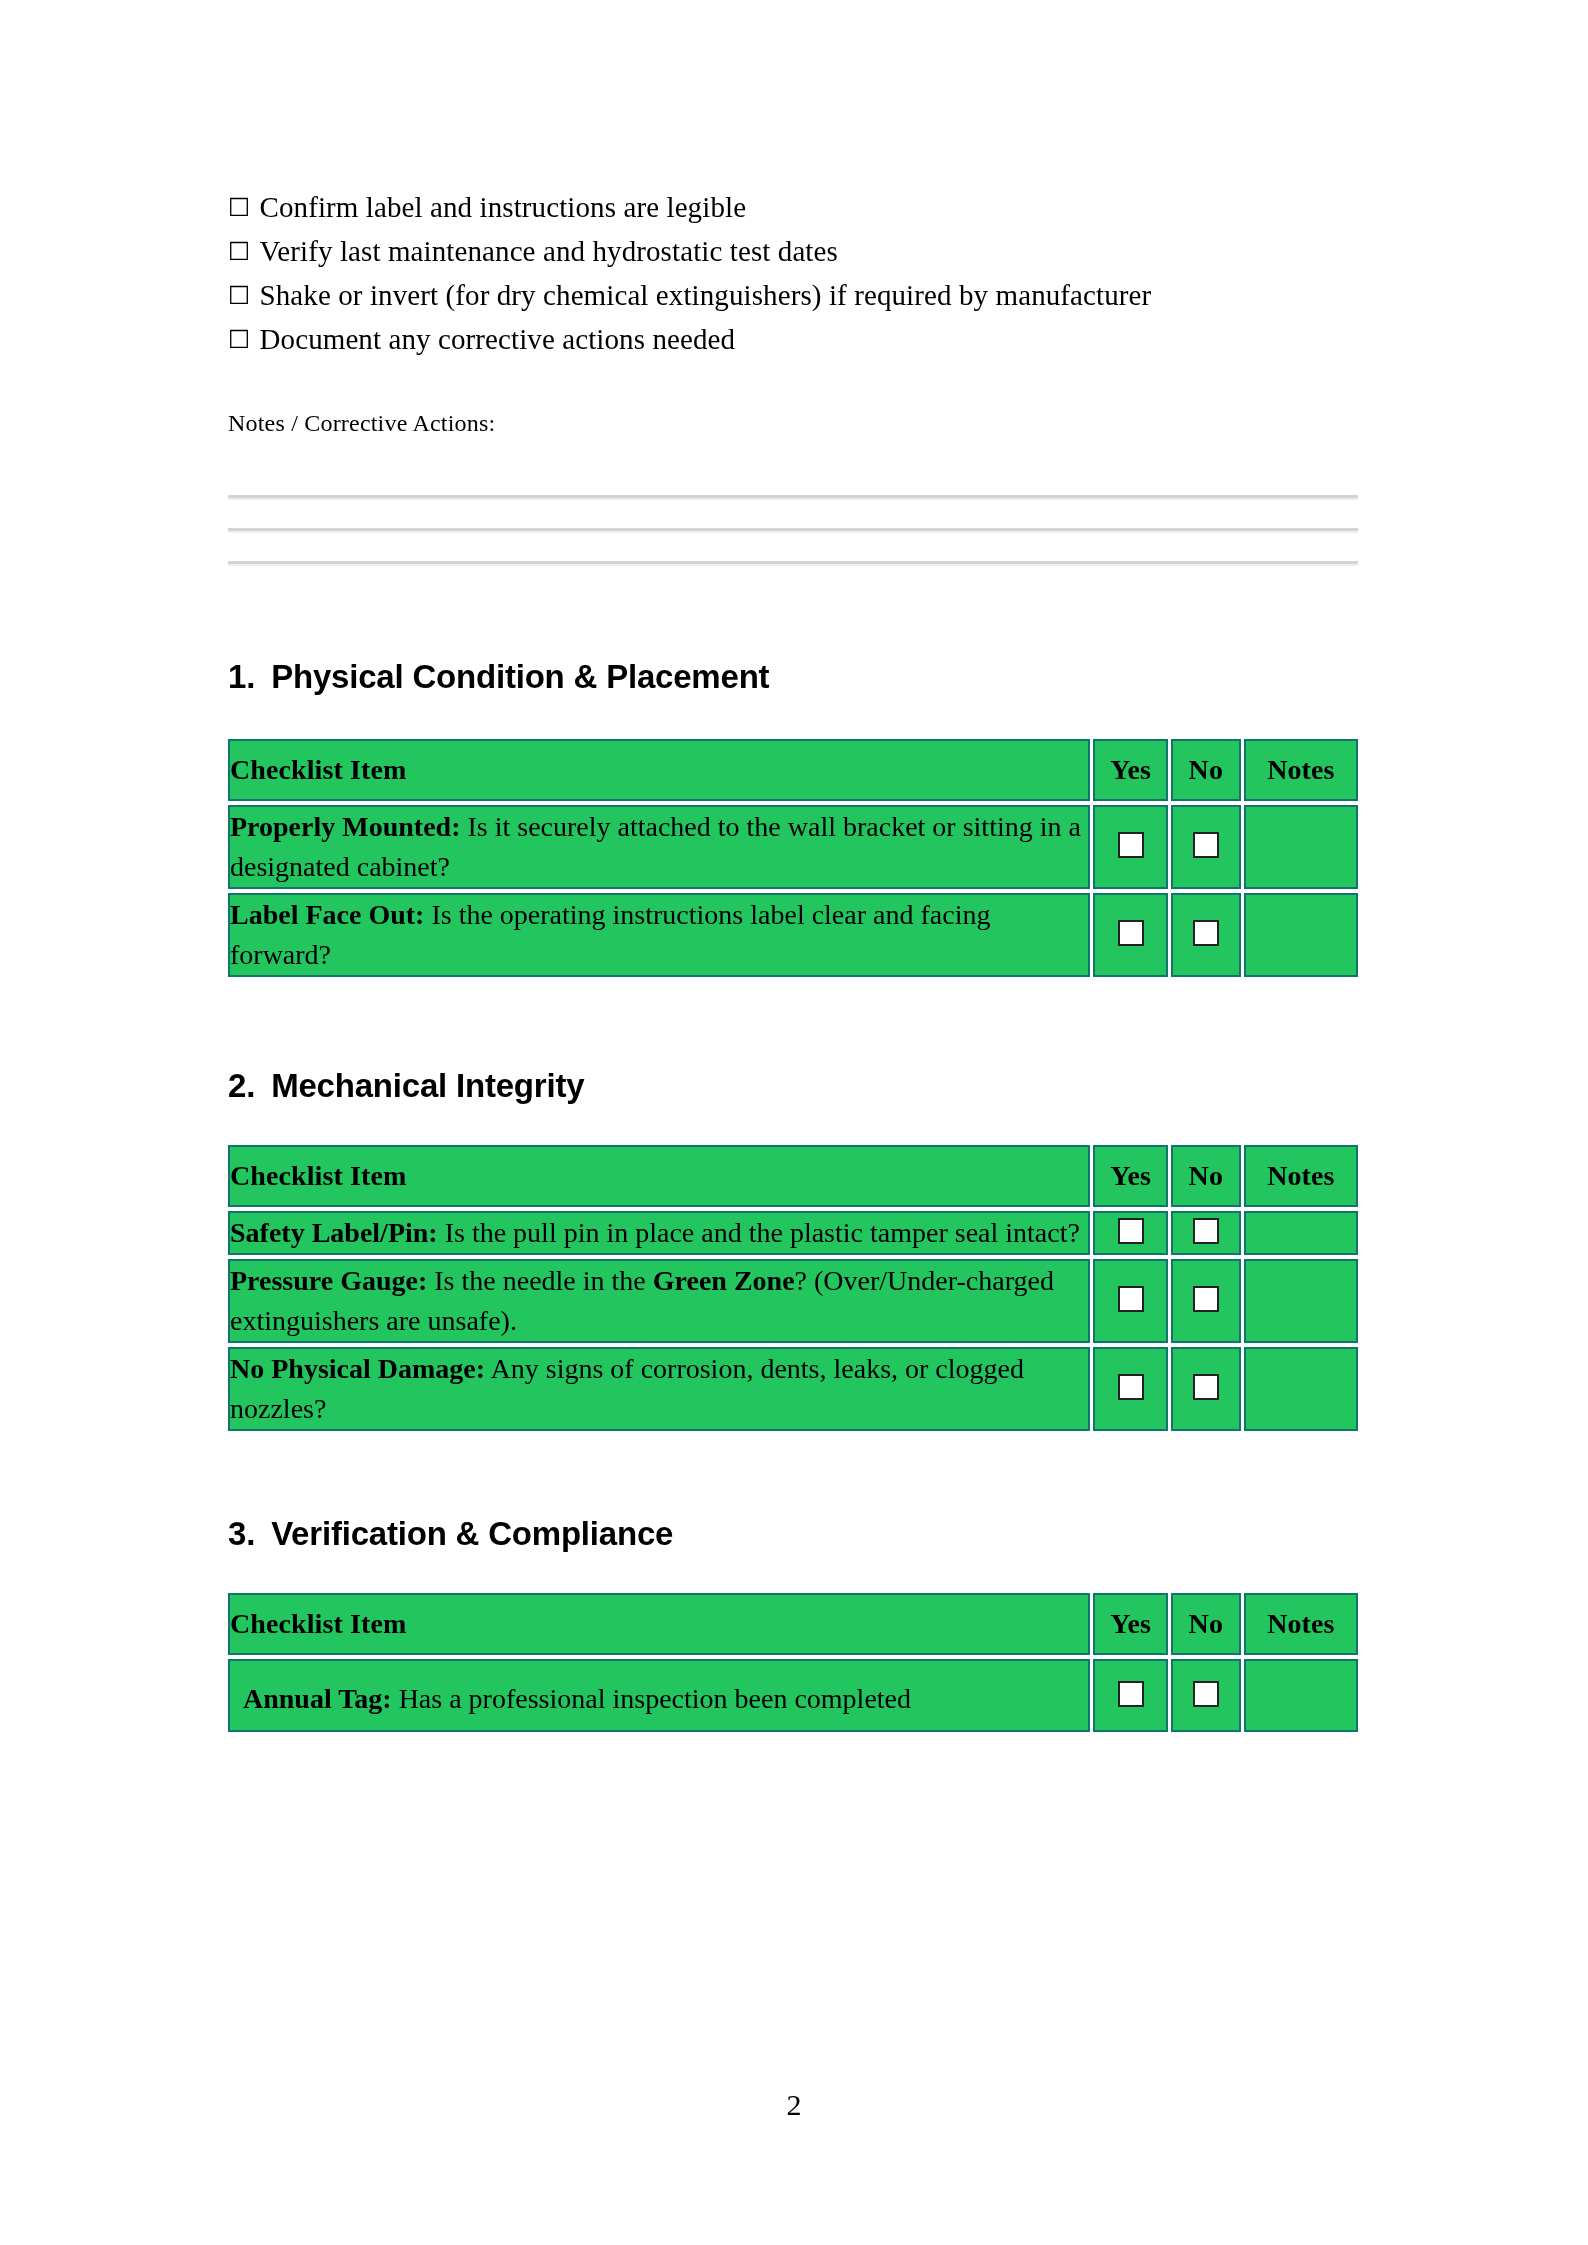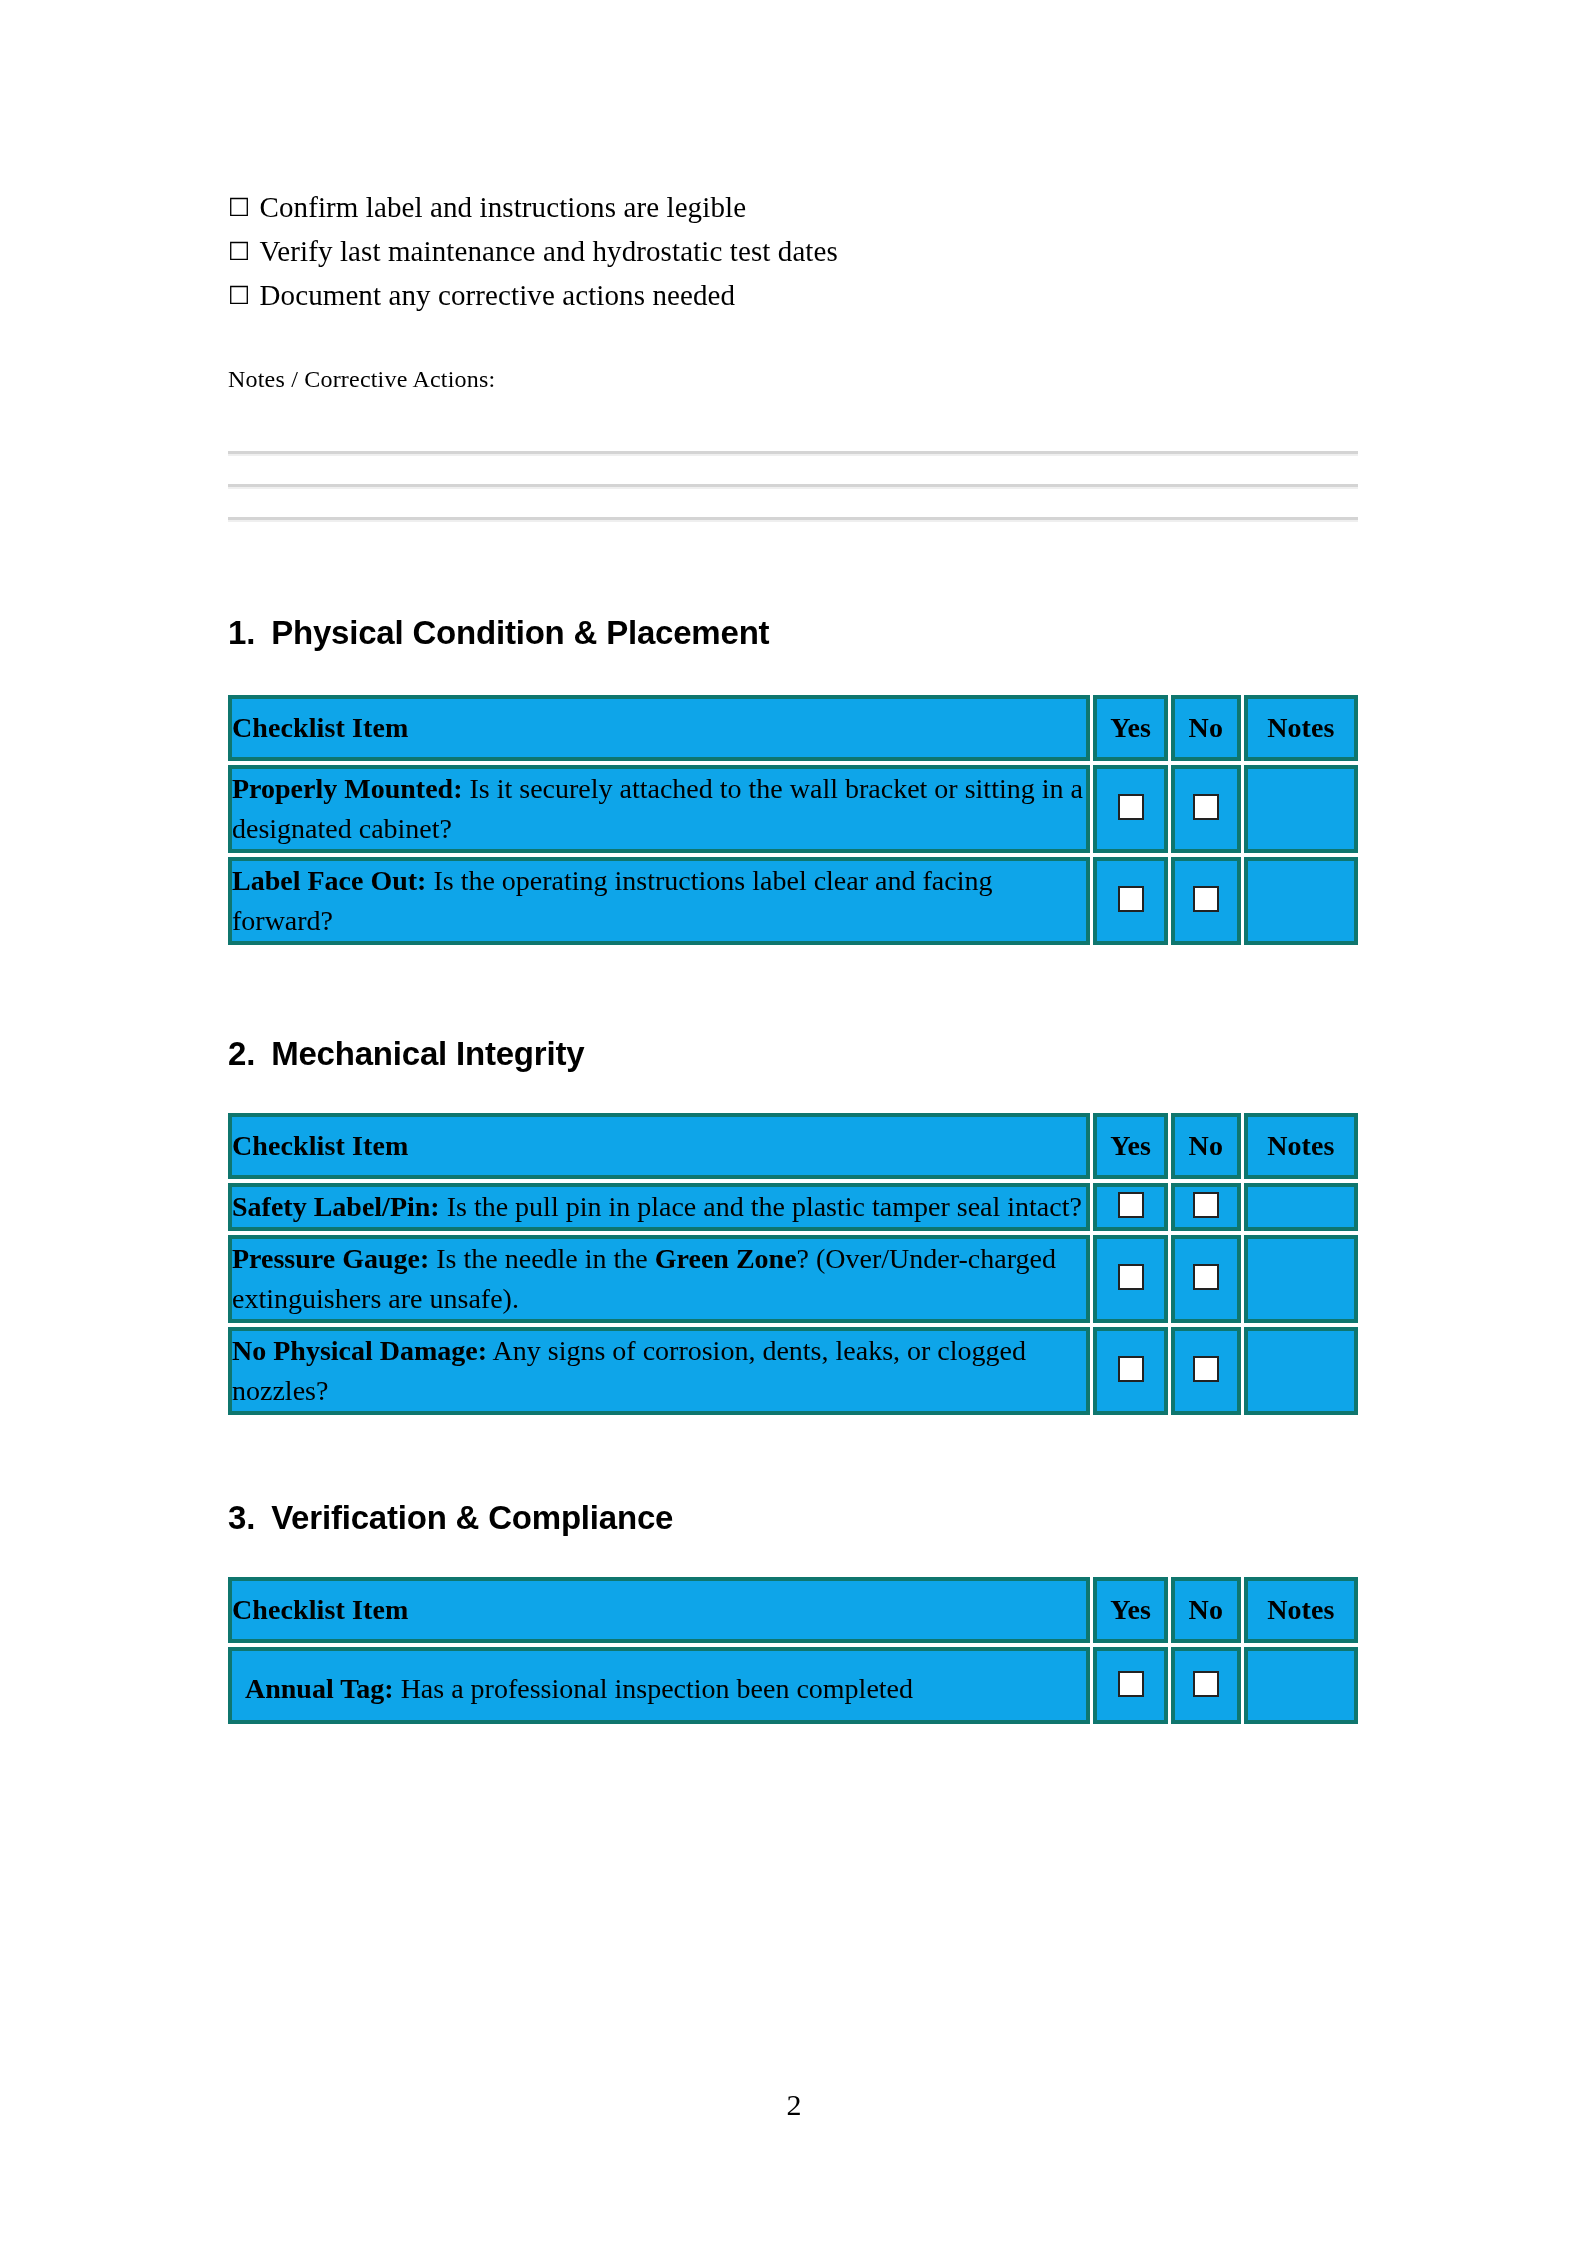--- a/index.html
+++ b/index.html
@@ -88,24 +88,24 @@
     width: 1136px;
     table-layout: fixed;
     margin-left: -3px;
   }
   table.t1 { margin-top: 39px; }
   table.t2 { margin-top: 36px; }
   table.t3 { margin-top: 36px; }
 
   table.checklist td,
   table.checklist th {
-    border: 4px solid #0f766e;
+    border: 2px solid #0f766e;
     padding: 0;
     vertical-align: middle;
-    background: #0ea5e9;
+    background: #22c55e;
   }
   .col-item   { width: 740px; }
   .col-yes    { width: 64px; }
   .col-no     { width: 60px; }
   .col-notes  { width: 98px; }
 
   th.hdr {
     font-size: 28px;
     font-weight: bold;
     height: 58px;
@@ -151,20 +151,23 @@
 <body>
 
 <div class="page">
 
   <ul class="check-list">
     <li>
       <span class="cb-glyph">☐</span><span>Confirm label and instructions are legible</span>
     </li>
     <li>
       <span class="cb-glyph">☐</span><span>Verify last maintenance and hydrostatic test dates</span>
+    </li>
+    <li>
+      <span class="cb-glyph">☐</span><span>Shake or invert (for dry chemical extinguishers) if required by manufacturer</span>
     </li>
     <li>
       <span class="cb-glyph">☐</span><span>Document any corrective actions needed</span>
     </li>
   </ul>
 
   <div class="notes-heading">Notes / Corrective Actions:</div>
   <hr class="rule rule-1">
   <hr class="rule rule-2">
   <hr class="rule rule-3">

